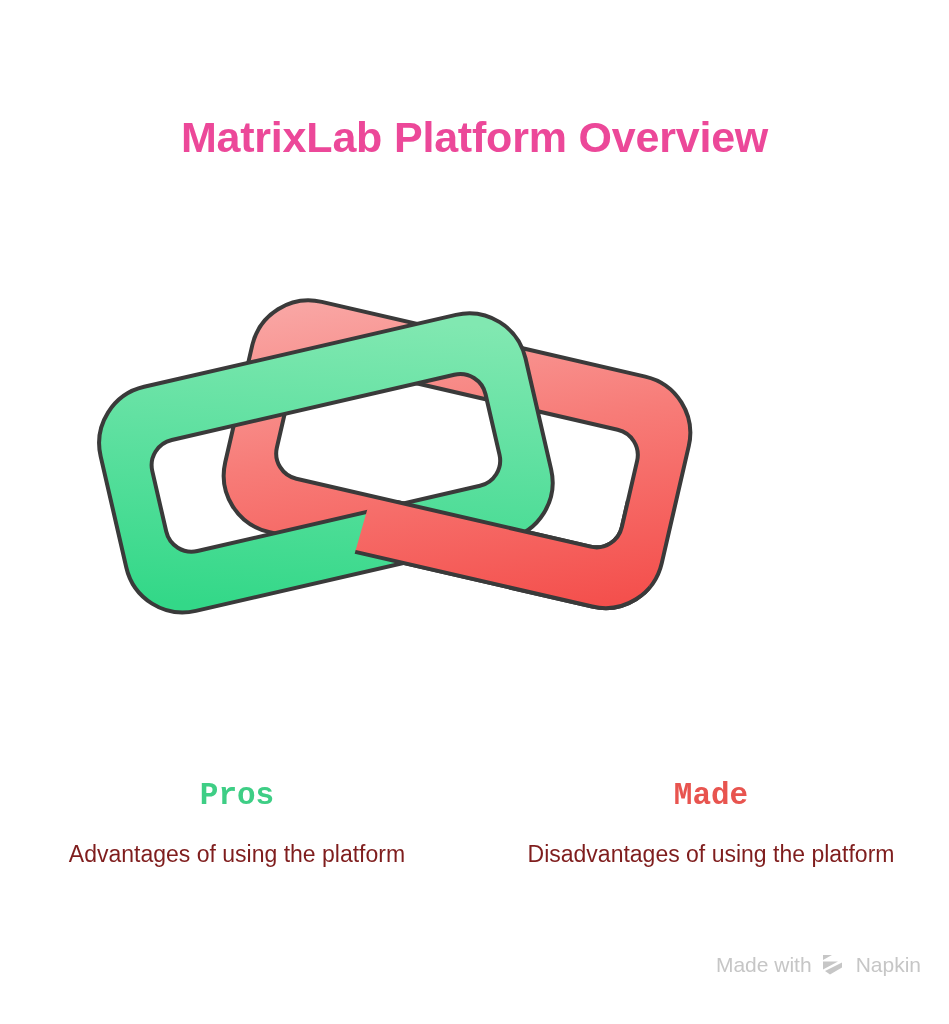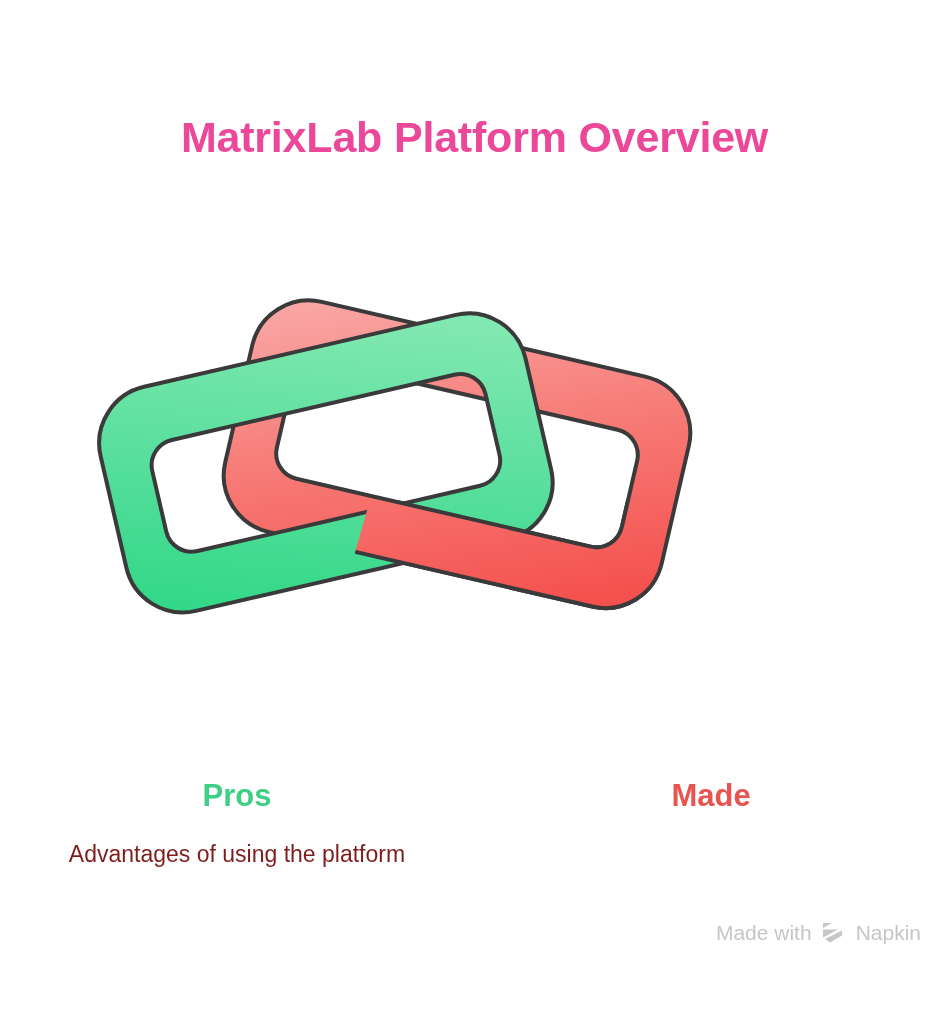--- a/index.html
+++ b/index.html
@@ -54,37 +54,38 @@
   .legend-col {
     width: 474px;
     text-align: center;
     padding: 0 42px;
   }
   .legend-heading {
     font-size: 31px;
     font-weight: bold;
     line-height: 42px;
     white-space: nowrap;
+    font-family: Liberation Mono, monospace;
   }
   .legend-heading.pros { color: #3ece85; }
   .legend-heading.cons { color: #e8544f; }
   .legend-desc {
     margin-top: 20px;
     font-size: 23px;
     font-weight: normal;
     color: #7f1d1d;
     line-height: 34px;
   }
   #legend-col-pros .legend-desc { padding: 0 14px; }
   #legend-col-cons .legend-desc { padding: 0 8px; }
 
   
   #watermark {
     position: absolute;
-    top: 920px;
+    top: 952px;
     right: 28px;
     display: flex;
     align-items: center;
     gap: 9px;
     color: #c6c6c6;
     font-size: 21px;
     line-height: 26px;
     white-space: nowrap;
   }
   #watermark .wm-text { color: #c6c6c6; }
@@ -234,20 +235,21 @@
     </svg>
   </div>
 
   <div id="legend">
     <div class="legend-col" id="legend-col-pros">
       <div class="legend-heading pros">Pros</div>
       <div class="legend-desc">Advantages of using the platform</div>
     </div>
     <div class="legend-col" id="legend-col-cons">
       <div class="legend-heading cons">Made</div>
+      <div class="legend-desc">Disadvantages of using the platform</div>
     </div>
   </div>
 
   <div id="watermark">
     <span class="wm-text">Made with</span>
     <span>
       <svg id="napkin-logo" viewBox="0 0 26 22" xmlns="http://www.w3.org/2000/svg">
         <g fill="#c6c6c6">
           <polygon points="2,1 11,1 2,6"></polygon>
           <polygon points="2,7.5 17,7.5 2,15.5"></polygon>

